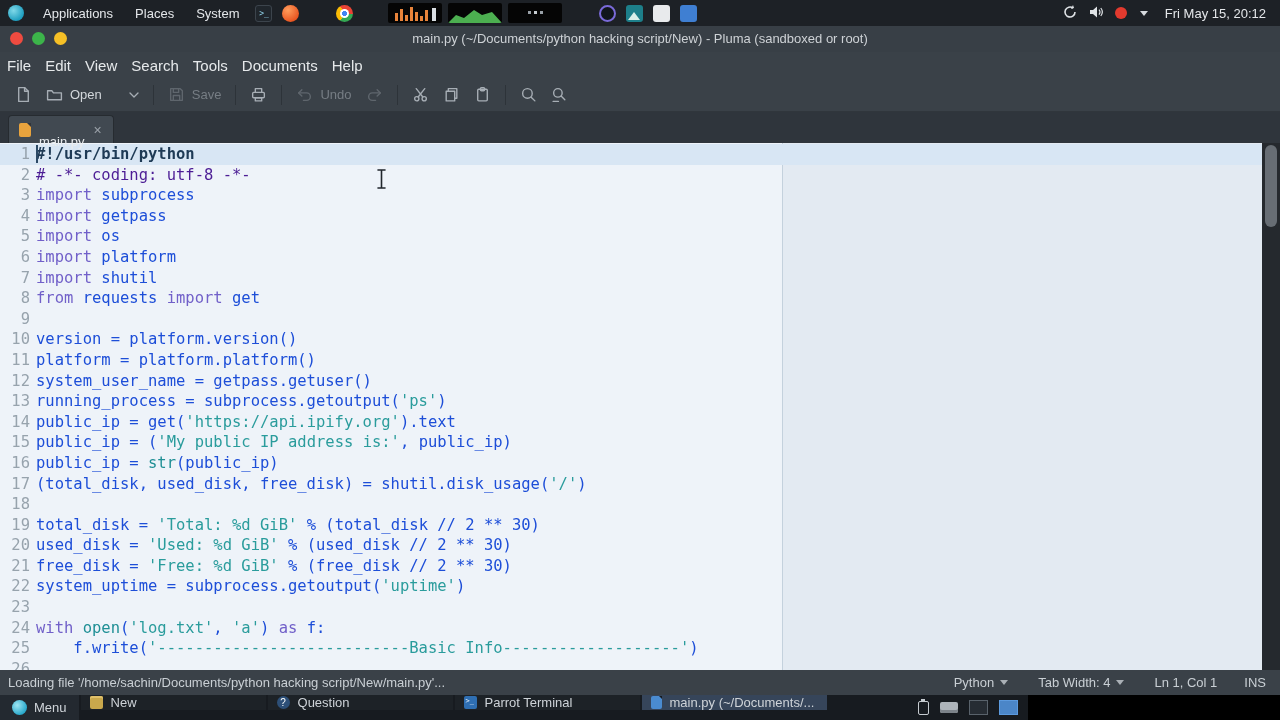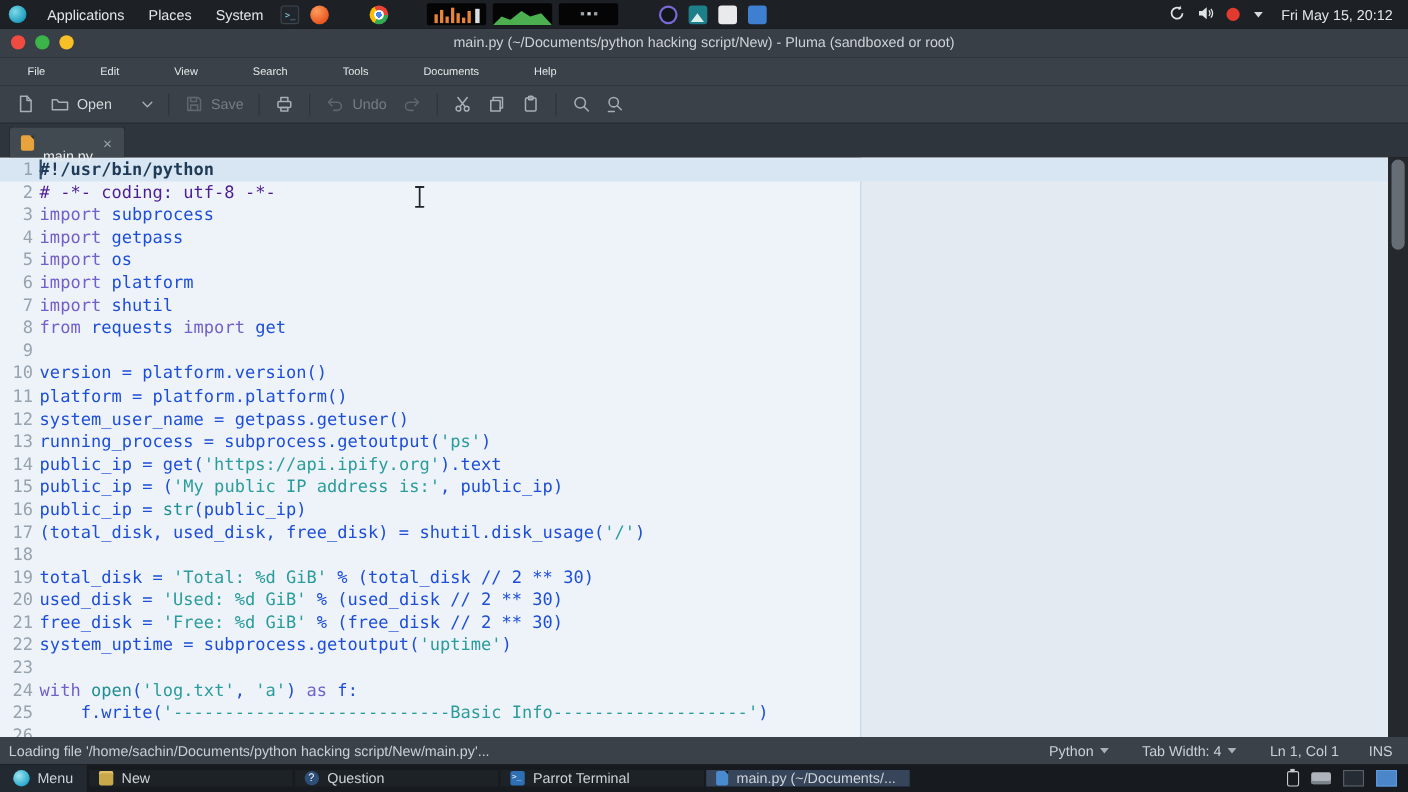--- a/index.html
+++ b/index.html
@@ -33,21 +33,21 @@
   .titlebar { position:absolute; top:26px; left:0; width:1280px; height:26px; background:#383f46; z-index:29; }
   .traffic { position:absolute; left:10px; top:6px; display:flex; gap:9px; }
   .light { width:13px; height:13px; border-radius:50%; }
   .light-red { background:#ef4b40; }
   .light-green { background:#3cb44a; }
   .light-yellow { background:#f6c026; }
   .win-title { position:absolute; left:0; right:0; top:0; height:26px; line-height:26px; text-align:center; color:#ced2d6; font-size:13px; }
 
   
   .menubar { position:absolute; top:52px; left:0; width:1280px; height:26px; background:#3a4148; display:flex; align-items:center; padding-left:0; z-index:28; }
-  .mb-item { padding:0 25px; height:26px; display:flex; align-items:center; color:#e6e9eb; font-size:10px; cursor:default; }
+  .mb-item { padding:0 7px; height:26px; display:flex; align-items:center; color:#e6e9eb; font-size:15px; cursor:default; }
 
   
   .toolbar { position:absolute; top:78px; left:0; width:1280px; height:34px; background:#3a4148; border-bottom:1px solid #30363c;
     display:flex; align-items:center; padding-left:8px; z-index:27; }
   .tbtn { display:flex; align-items:center; gap:7px; padding:3px 7px; border-radius:3px; }
   .tbtn svg { display:block; }
   .tlabel { font-size:13px; color:#d3d7db; }
   .disabled .tlabel { color:#767d84; }
   .tsep { width:1px; height:20px; background:#2d3339; margin:0 7px; flex:0 0 auto; }
   .ic { stroke:#a7aeb5; fill:none; stroke-width:1.3; stroke-linecap:round; stroke-linejoin:round; }
@@ -87,25 +87,25 @@
 
   
   .statusbar { position:absolute; top:670px; left:0; width:1280px; height:25px; background:#3a4148; display:flex; align-items:center;
     color:#c9cfd4; font-size:13px; padding:0 8px; z-index:25; }
   .sb-msg { flex:1; white-space:nowrap; overflow:hidden; }
   .sb-item { margin-left:30px; display:flex; align-items:center; gap:6px; white-space:nowrap; }
   .sb-caret { width:0; height:0; border-left:4px solid transparent; border-right:4px solid transparent; border-top:5px solid #aab0b6; }
   .sb-ins { margin-left:27px; margin-right:6px; }
 
   
-  .taskbar { position:absolute; top:695px; left:0; width:1280px; height:25px; background:#171b20; display:flex; align-items:stretch;
+  .taskbar { position:absolute; top:695px; left:0; width:1028px; height:25px; background:#171b20; display:flex; align-items:stretch;
     color:#ced3d8; font-size:13px; z-index:30; }
   .menu-btn { display:flex; align-items:center; gap:7px; padding:0 12px; background:#232930; flex:0 0 auto; }
   .menu-parrot { width:15px; height:15px; border-radius:50%; background: radial-gradient(circle at 35% 35%, #9fe6f2, #2aa9cc 70%); }
-  .taskbar-items { display:flex; align-items:center; }
+  .taskbar-items { display:flex; align-items:flex-start; }
   .task { width:185px; display:flex; align-items:center; gap:8px; padding:0 9px; margin-left:2px; background:#1d2227; overflow:hidden; }
   .task.active { background:#36455a; }
   .task-label { white-space:nowrap; overflow:hidden; }
   .ticon { width:13px; height:13px; flex:0 0 auto; position:relative; border-radius:2px; }
   .ticon-folder { background:#c9a84c; box-shadow: inset 0 2px 0 #e0c06a; }
   .ticon-question { background:#2d4f77; border-radius:50%; }
   .ticon-question::after { content:"?"; position:absolute; left:0; right:0; top:0; bottom:0; color:#fff; font-size:10px; line-height:13px; text-align:center; }
   .ticon-terminal { background:#2f6fb3; }
   .ticon-terminal::after { content:">_"; position:absolute; left:2px; top:1px; color:#eaf4fc; font-size:7px; font-family:"DejaVu Sans Mono",monospace; }
   .ticon-file { background:#4a8bd0; width:11px; }

